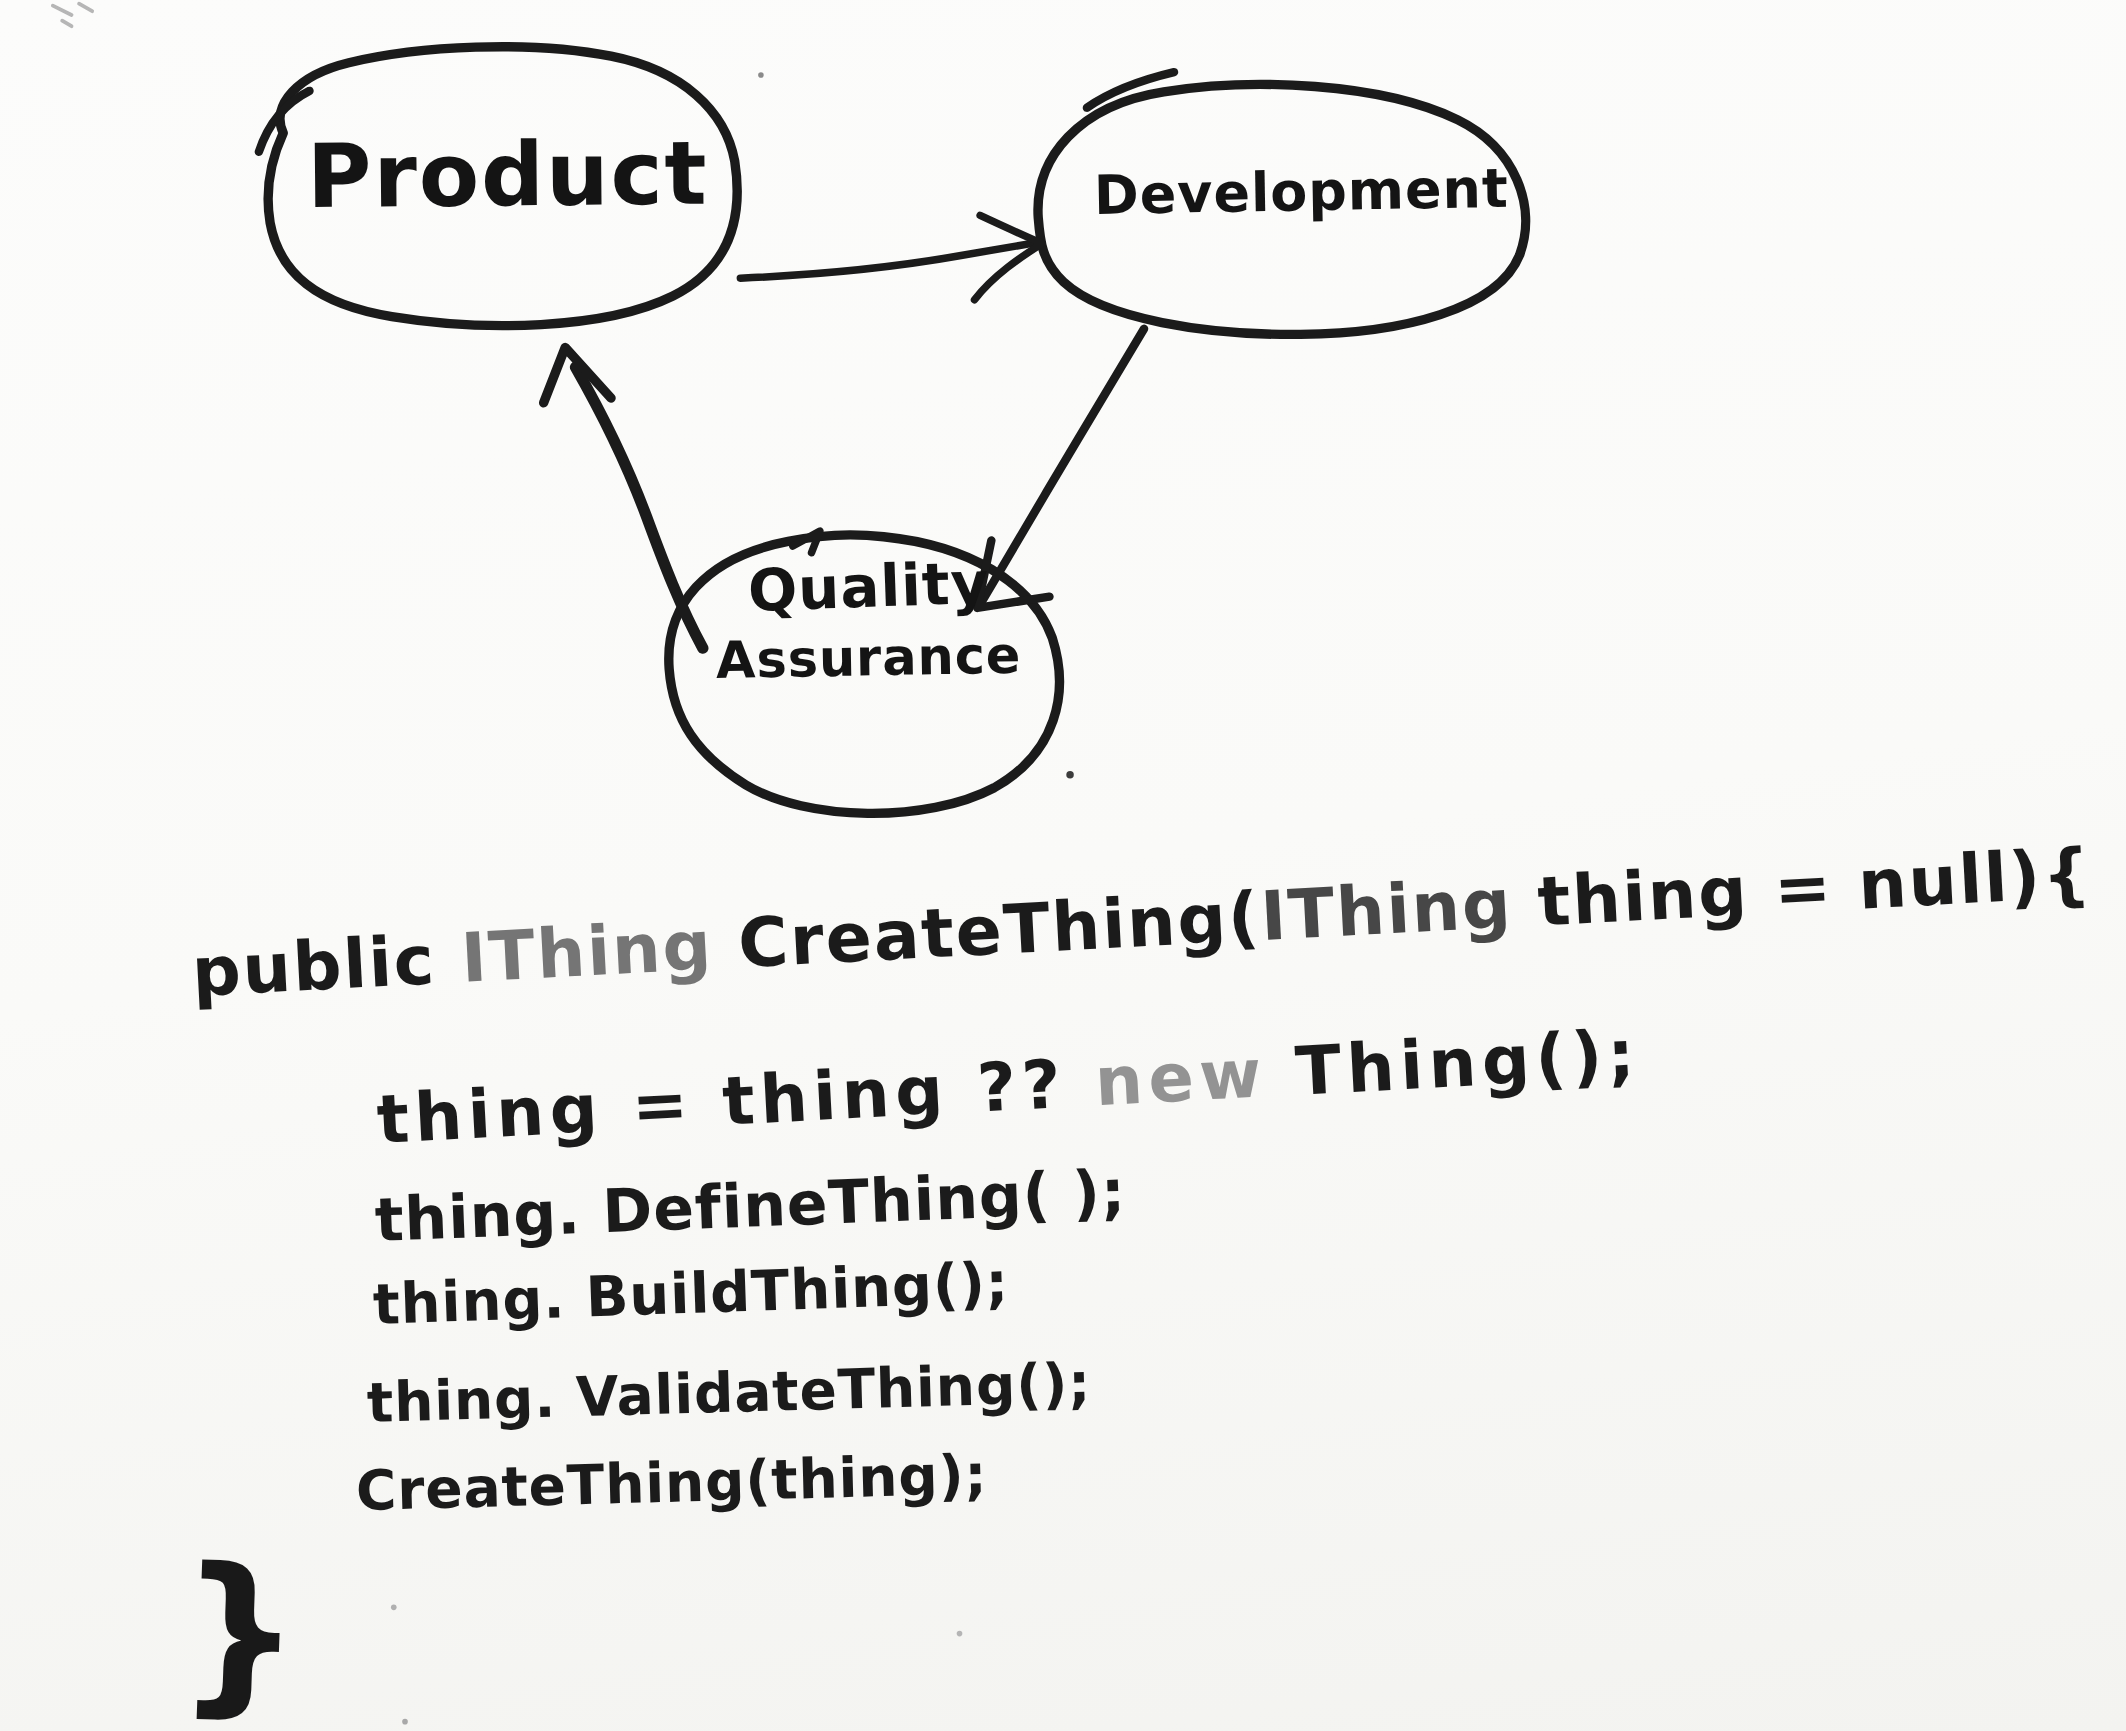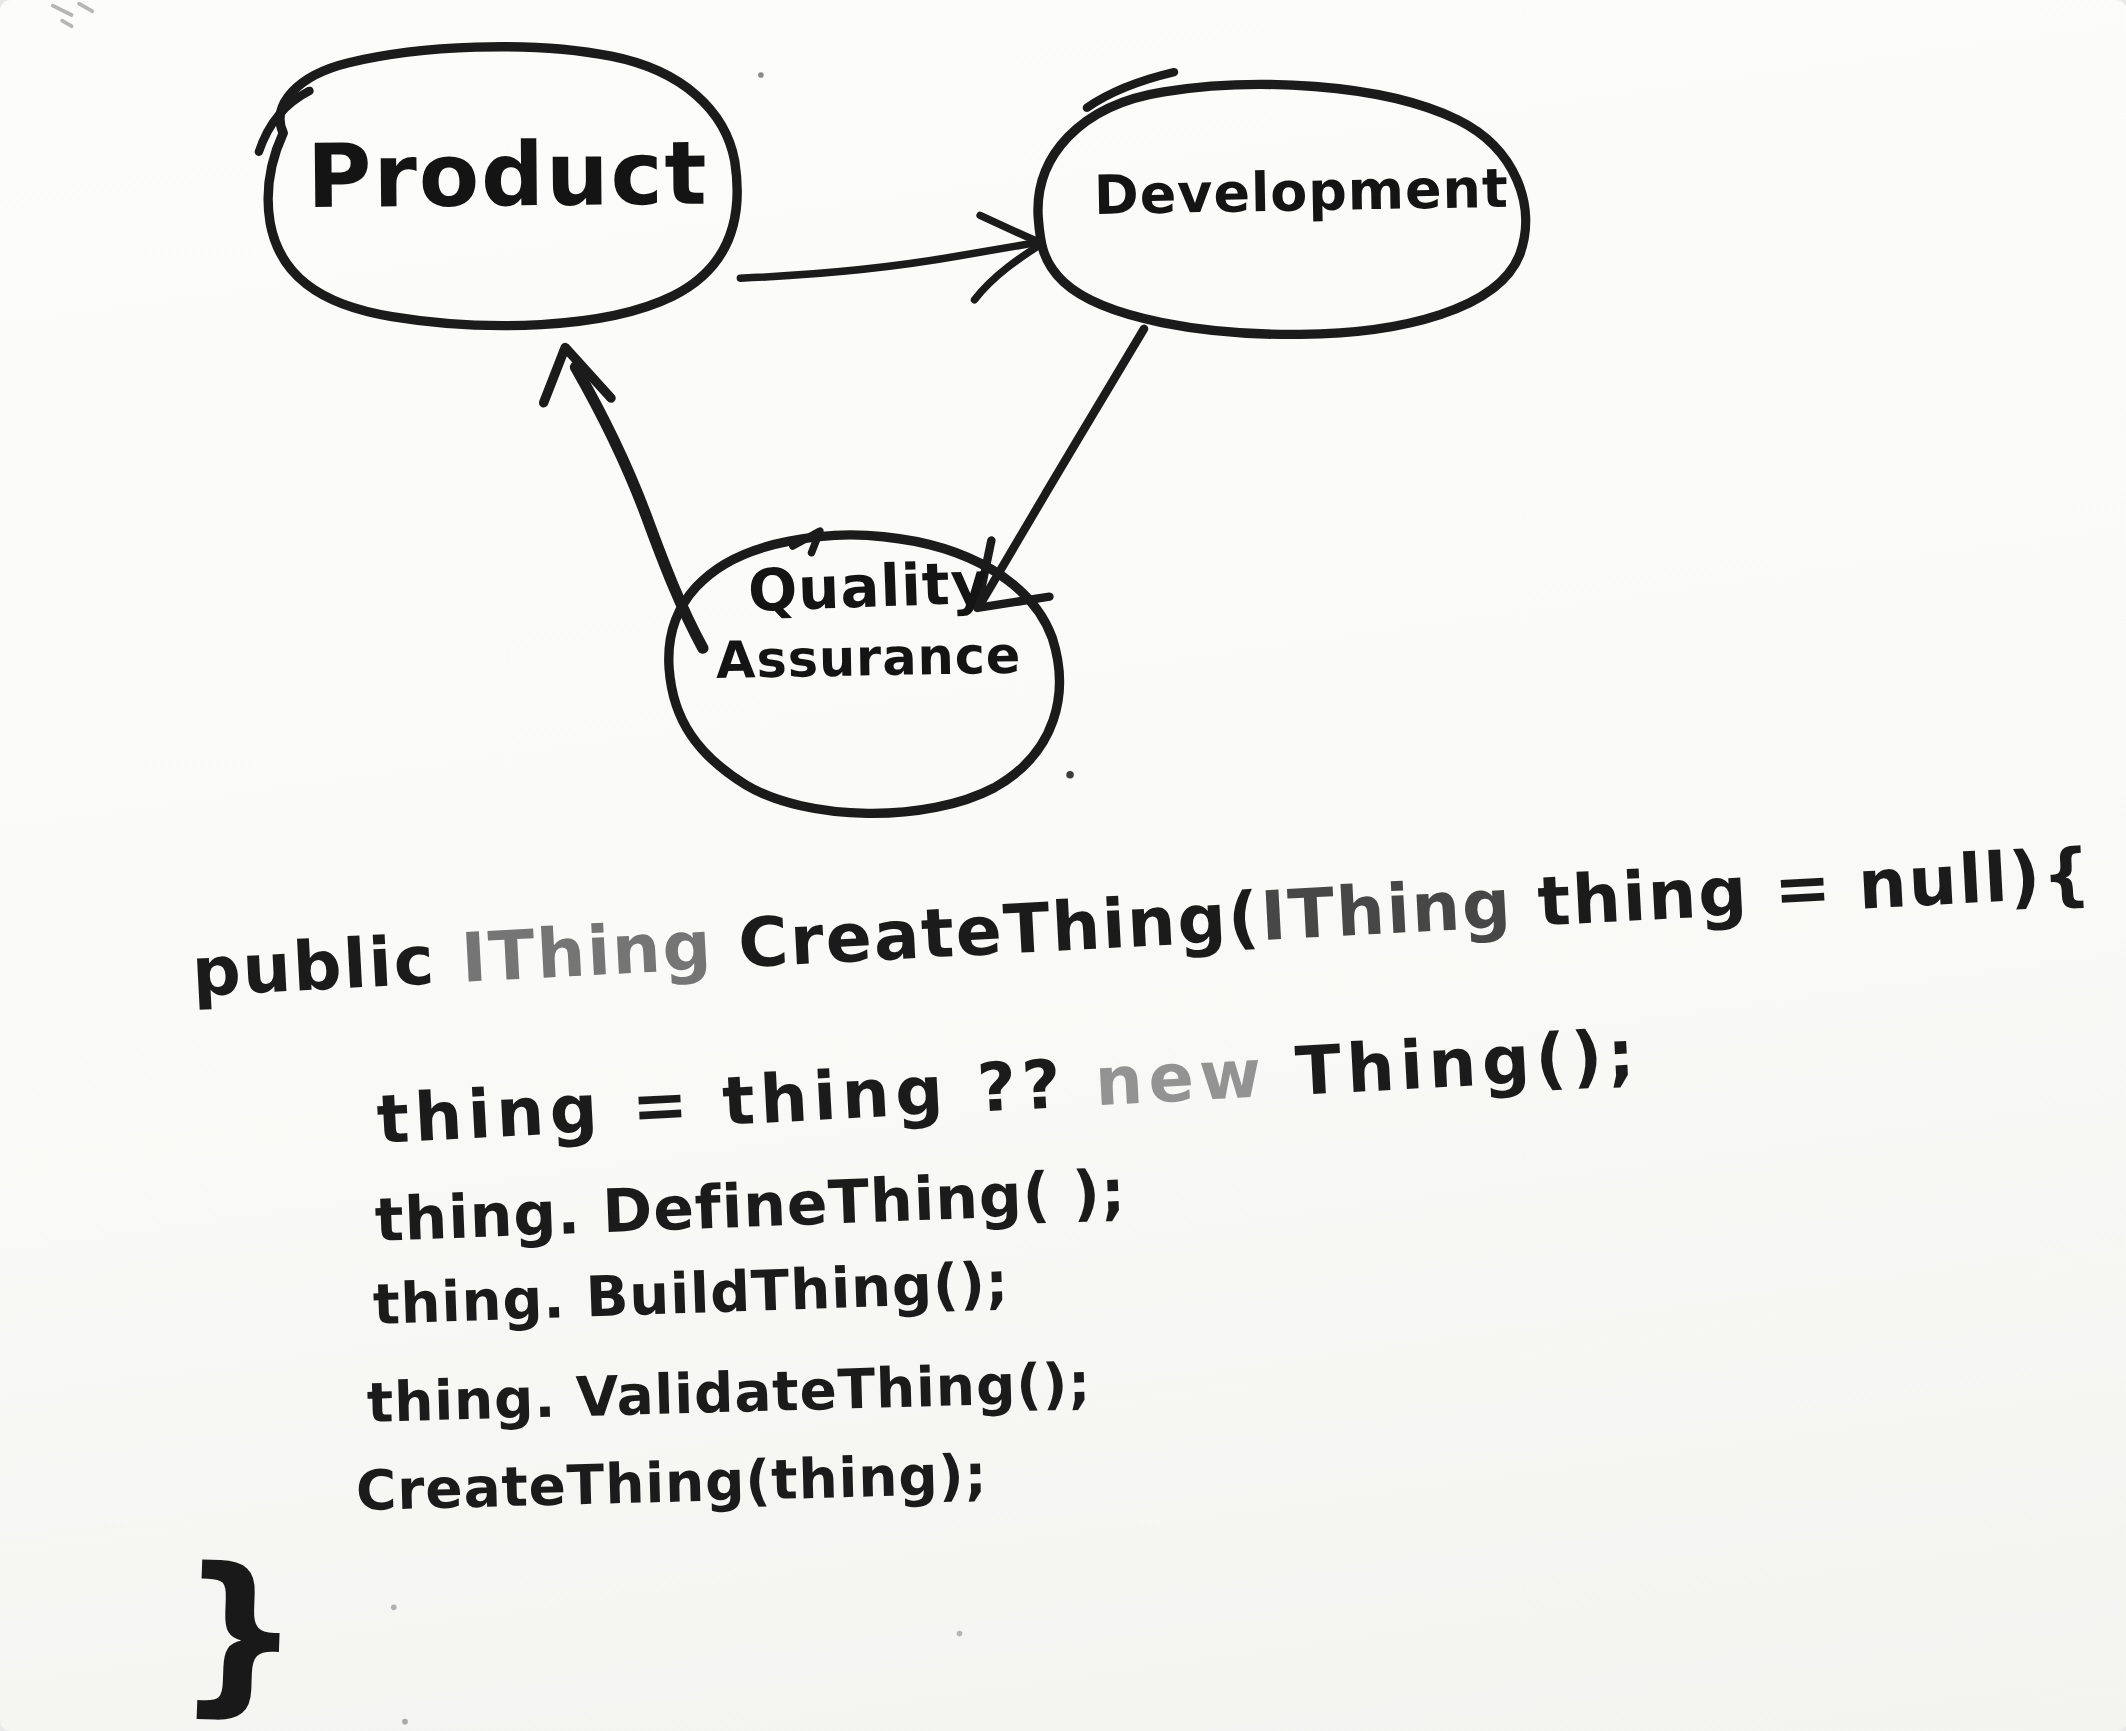--- a/index.html
+++ b/index.html
@@ -3,21 +3,20 @@
 <meta charset="utf-8">
 <title>Whiteboard</title>
 <style>
   html,body{margin:0;padding:0;background:#e9e9e7;}
   .board{
     position:relative;
     width:2127px;height:1731px;
     overflow:hidden;
     background:linear-gradient(172deg,#fcfcfb 0%,#fafaf8 50%,#f3f3f0 100%);
     font-family:"DejaVu Sans","Liberation Sans",sans-serif;
-    border-radius:11px;
   }
   .sketch{position:absolute;left:0;top:0;width:2127px;height:1731px;}
   .stroke path{fill:none;stroke:#1b1b1b;stroke-linecap:round;stroke-linejoin:round;}
   .node-label{
     position:absolute;font-weight:bold;color:#141414;
     white-space:nowrap;line-height:1;transform-origin:left center;
   }
   .code-line{
     position:absolute;font-weight:bold;color:#1b1b1b;
     white-space:nowrap;line-height:1;transform-origin:left center;

